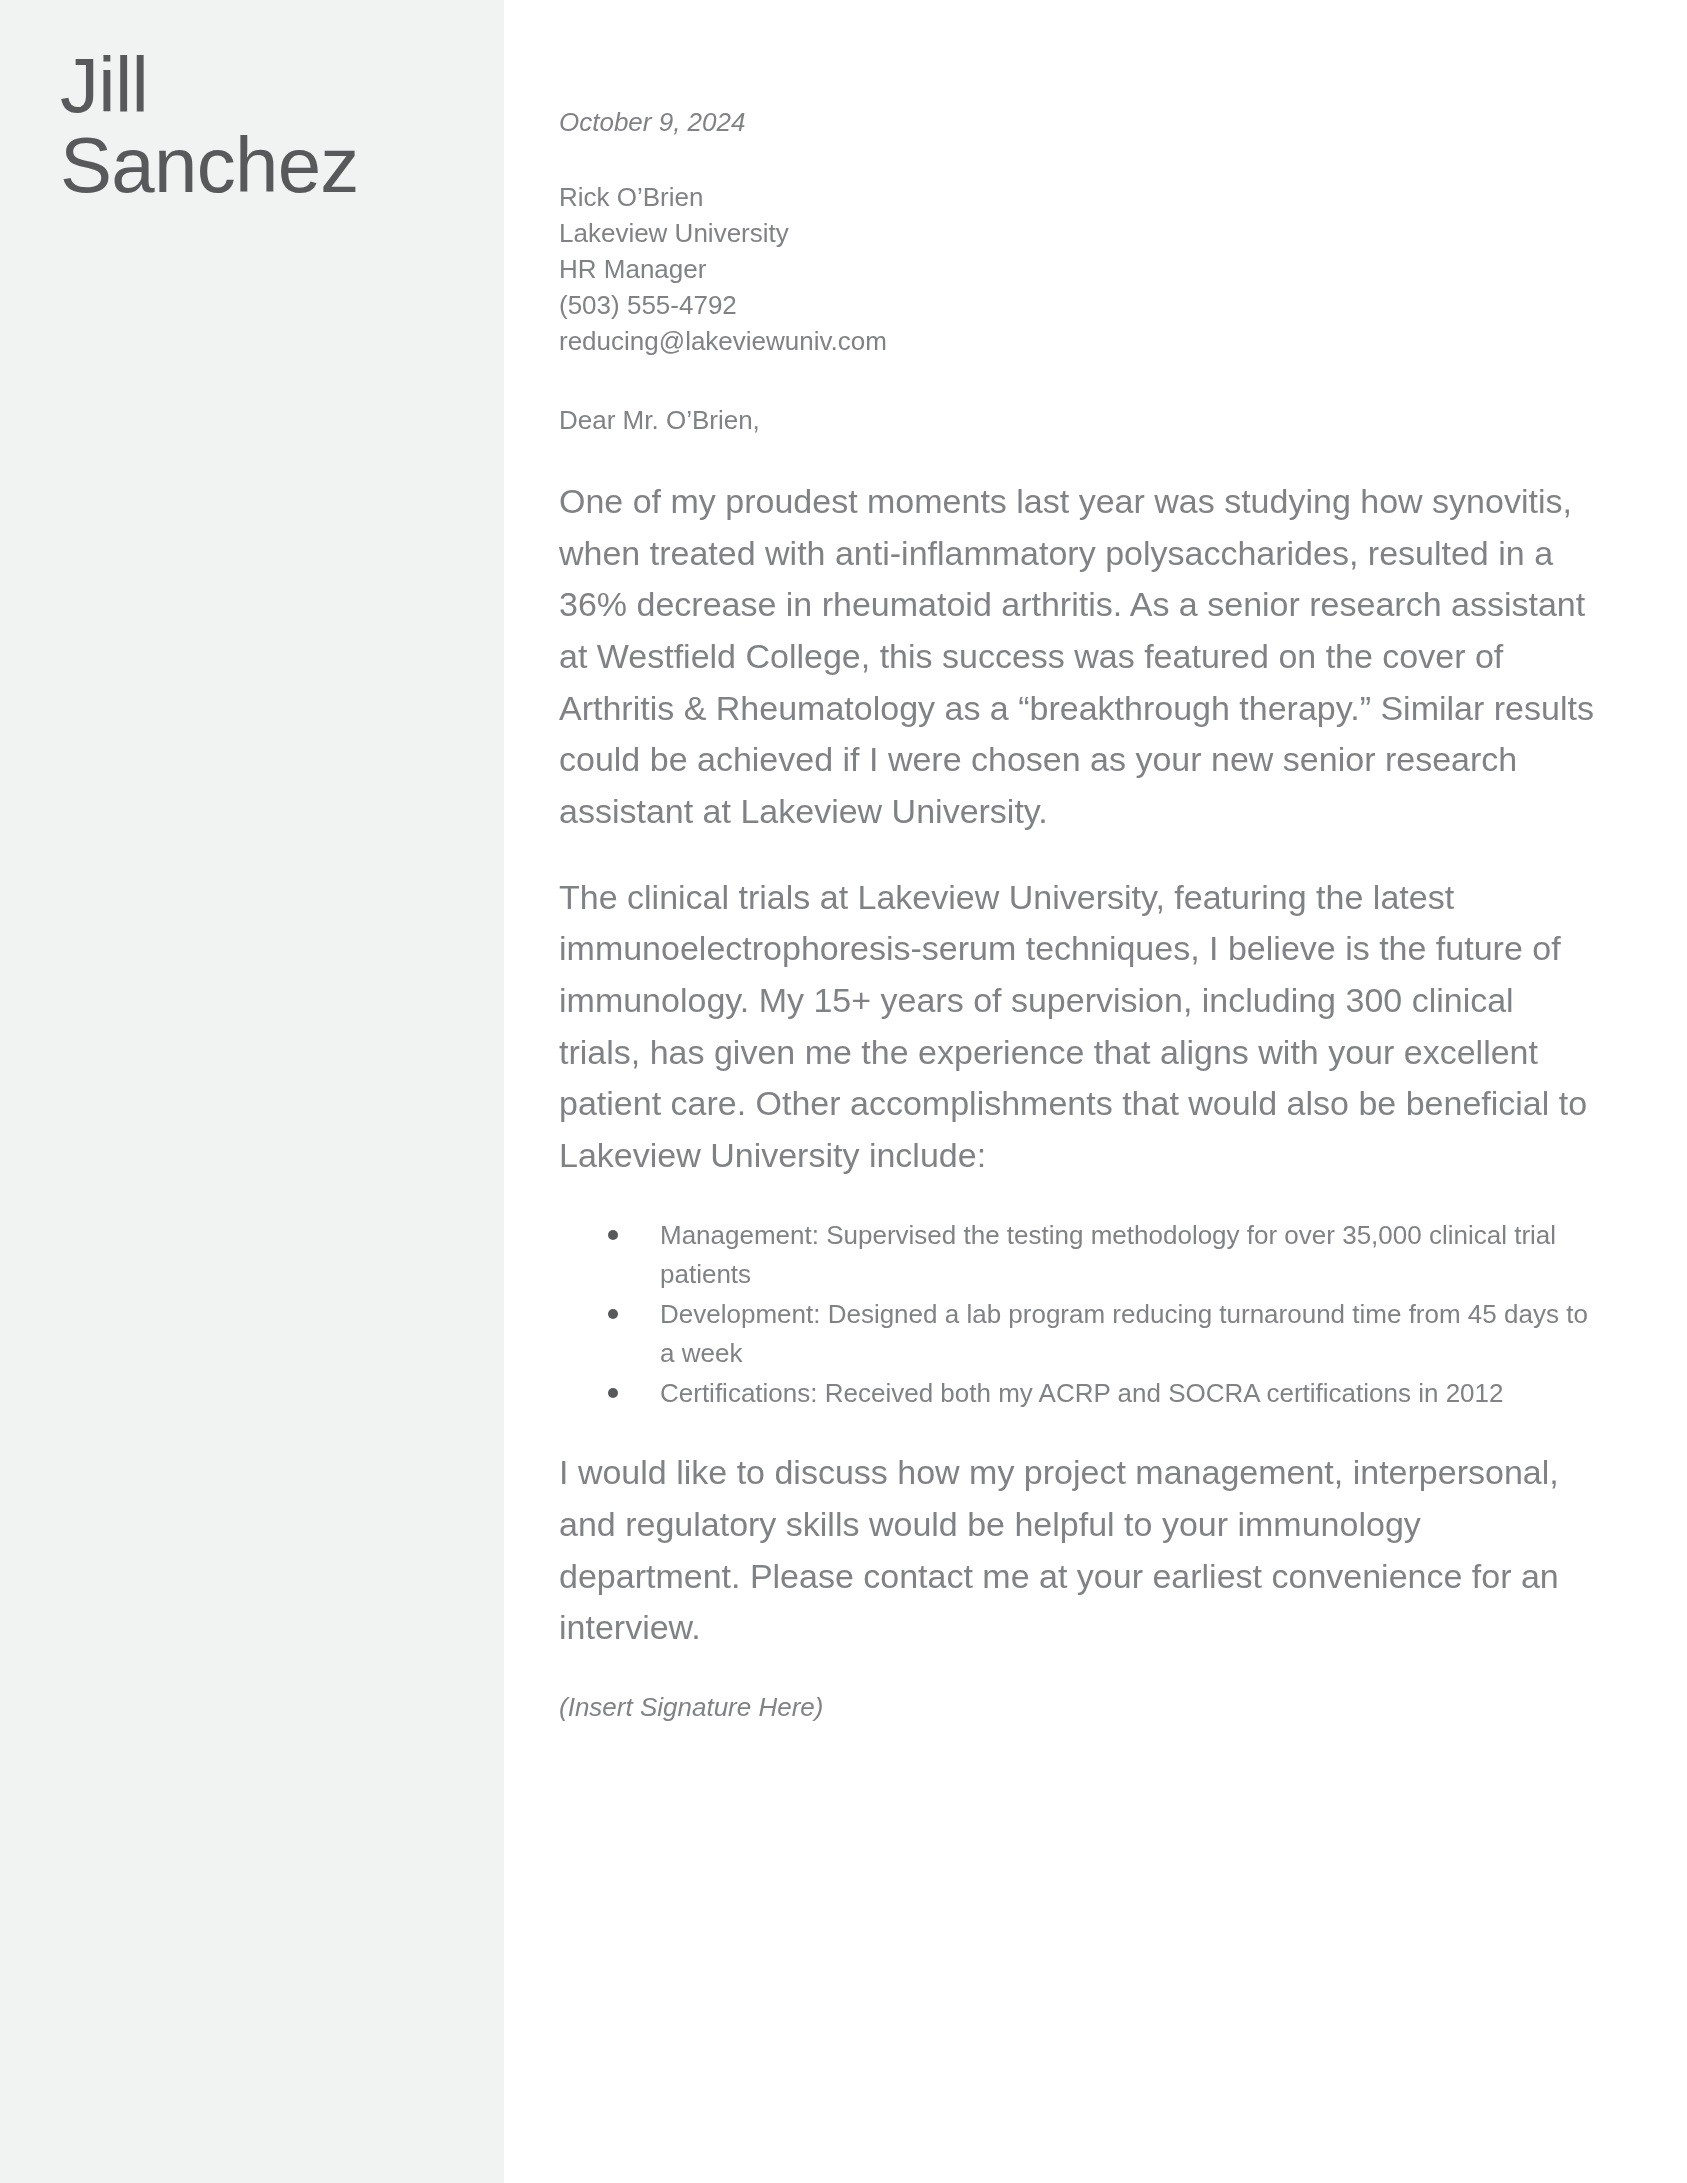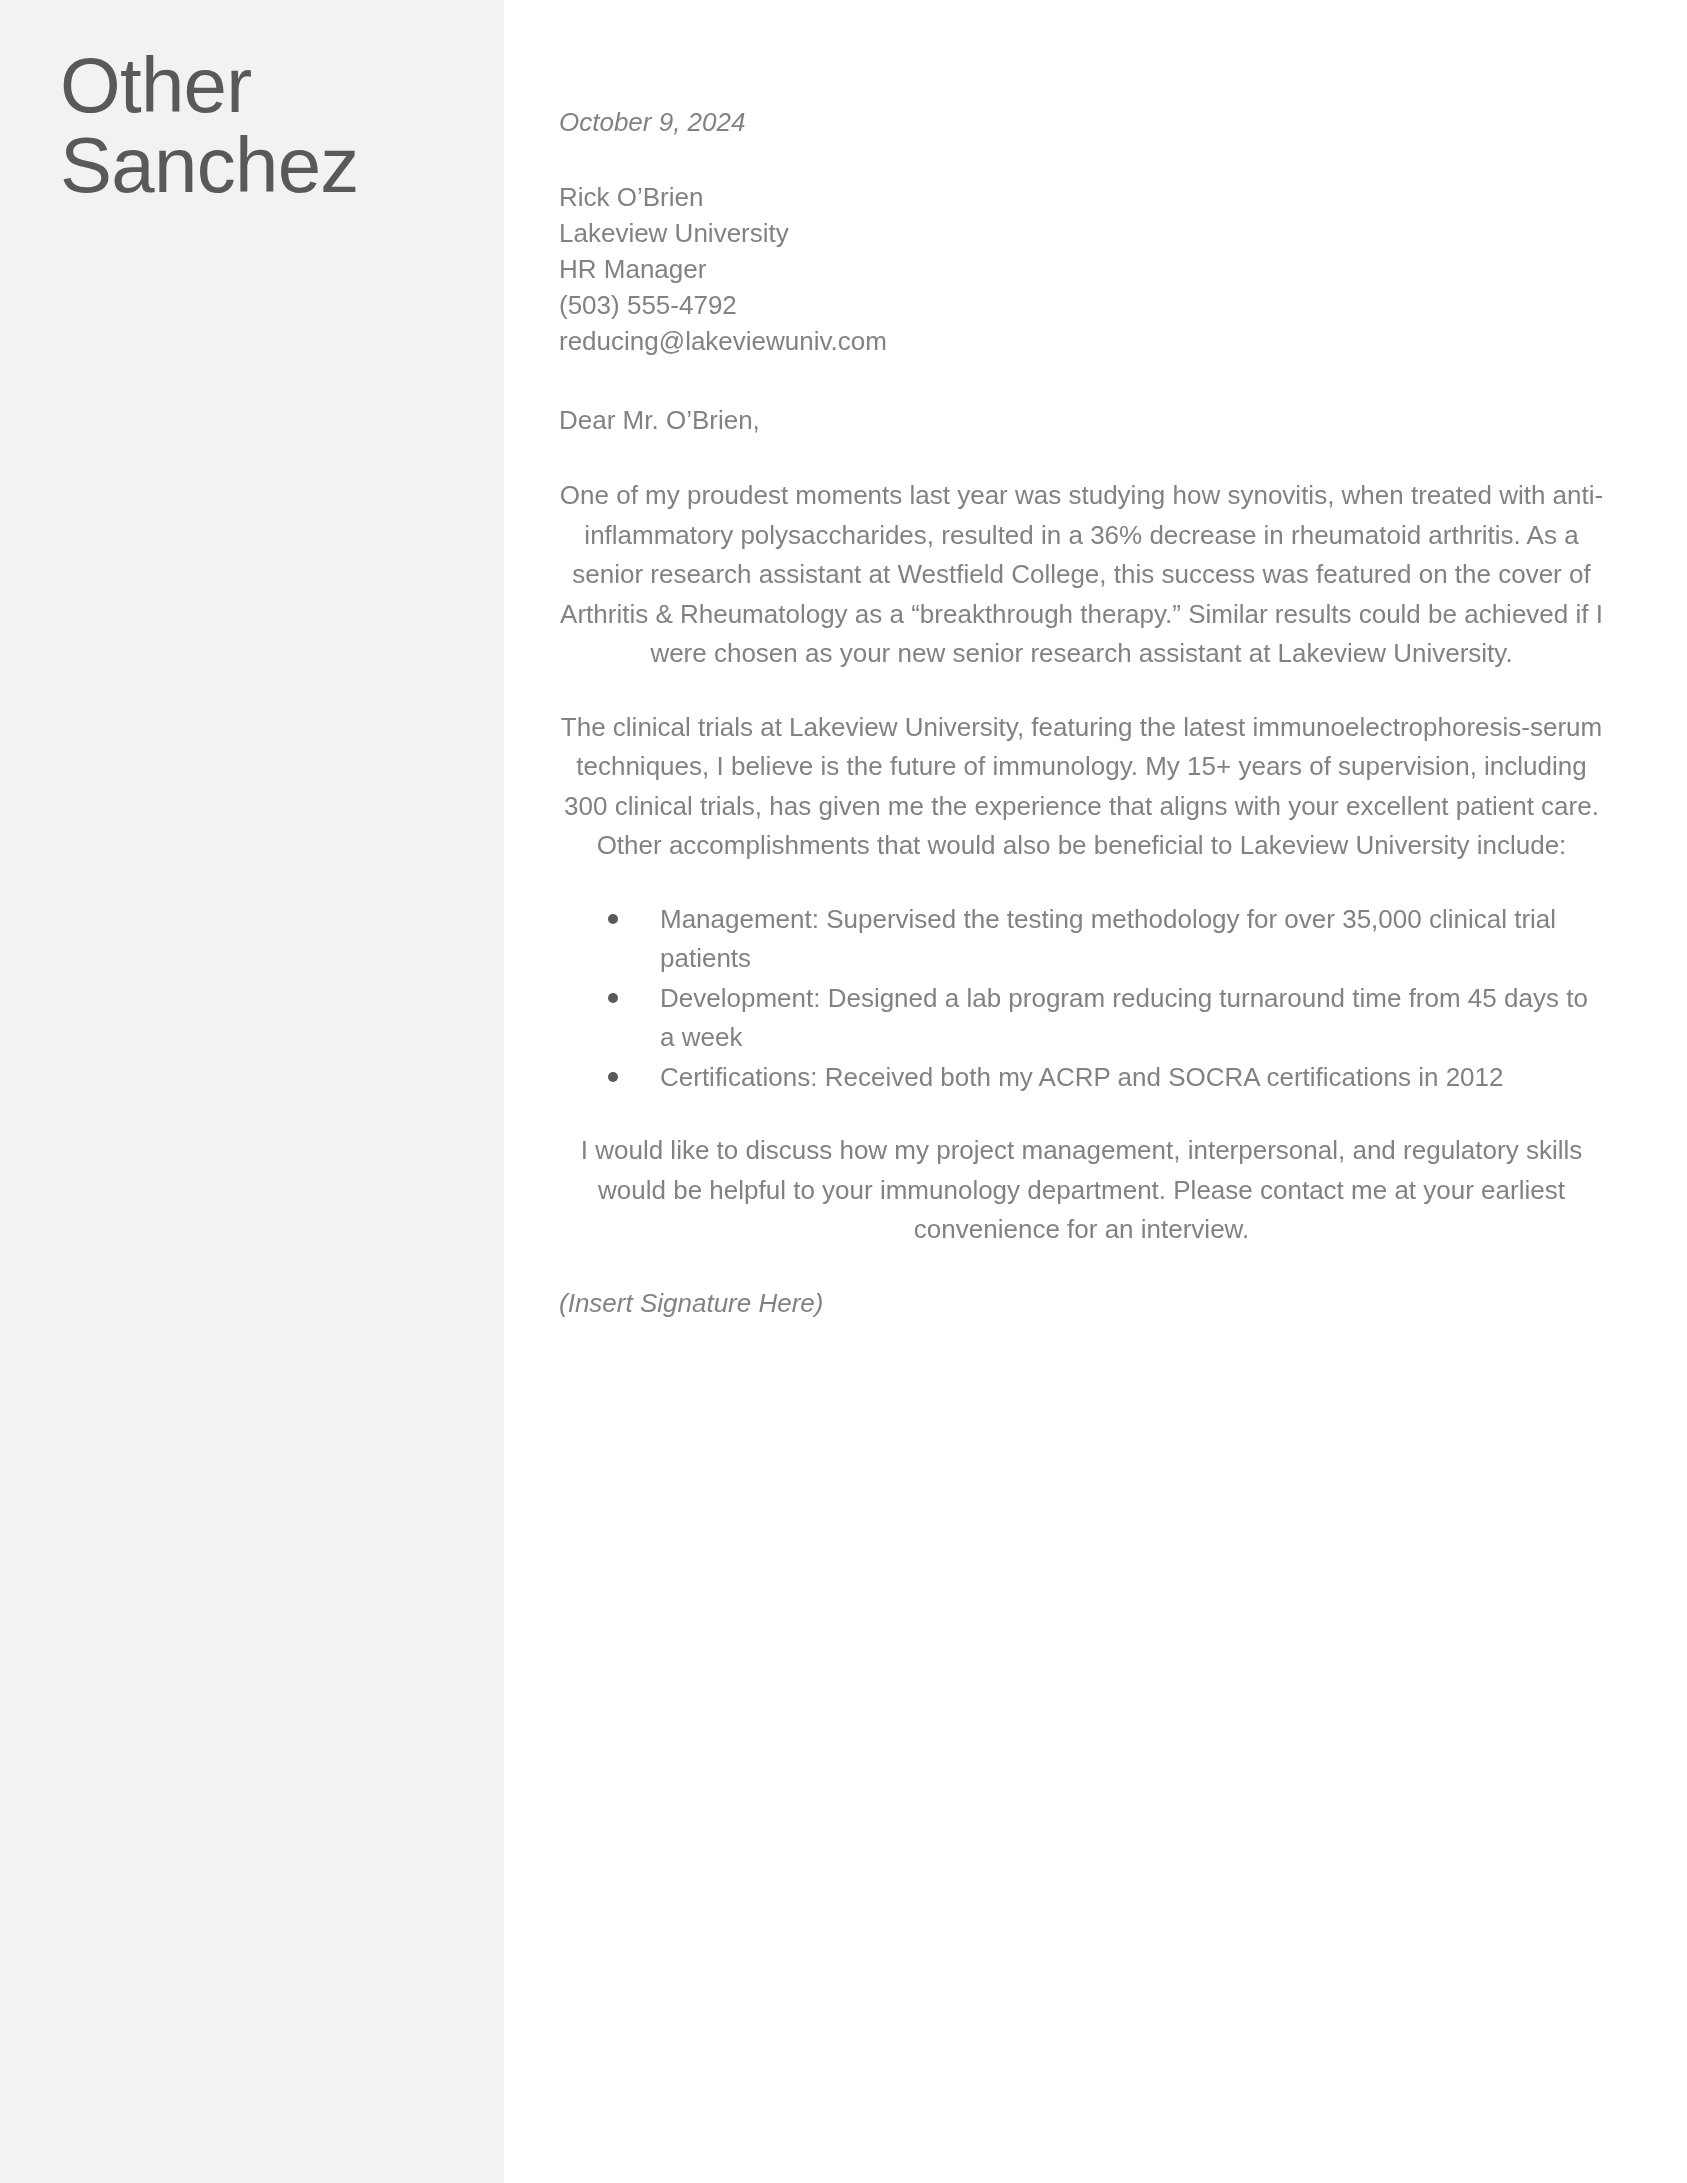--- a/index.html
+++ b/index.html
@@ -113,24 +113,24 @@
 
   .body-flow {
     position: absolute;
     top: 476px;
     left: 0;
     width: 1045px;
   }
 
   .para {
     margin: 0 0 34px 0;
-    font-size: 26px;
-    line-height: 1.52;
-    color: #808285;
-    text-align: center;
+    font-size: 34px;
+    line-height: 1.52;
+    color: #808285;
+    text-align: left;
   }
 
   .para:last-child {
     margin-bottom: 0;
   }
 
   ul.bullets {
     list-style: none;
     margin: 0 0 34px 0;
     padding: 0;
@@ -180,21 +180,21 @@
   }
 </style>
 </head>
 <body>
 
 <div class="page">
 
   <aside class="sidebar">
 
     <div class="name-block">
-      <span class="name-line">Other</span>
+      <span class="name-line">Jill</span>
       <span class="name-line">Sanchez</span>
     </div>
 
 
   </aside>
 
   <main class="letter">
 
     <div class="date-line">October 9, 2024</div>
 

